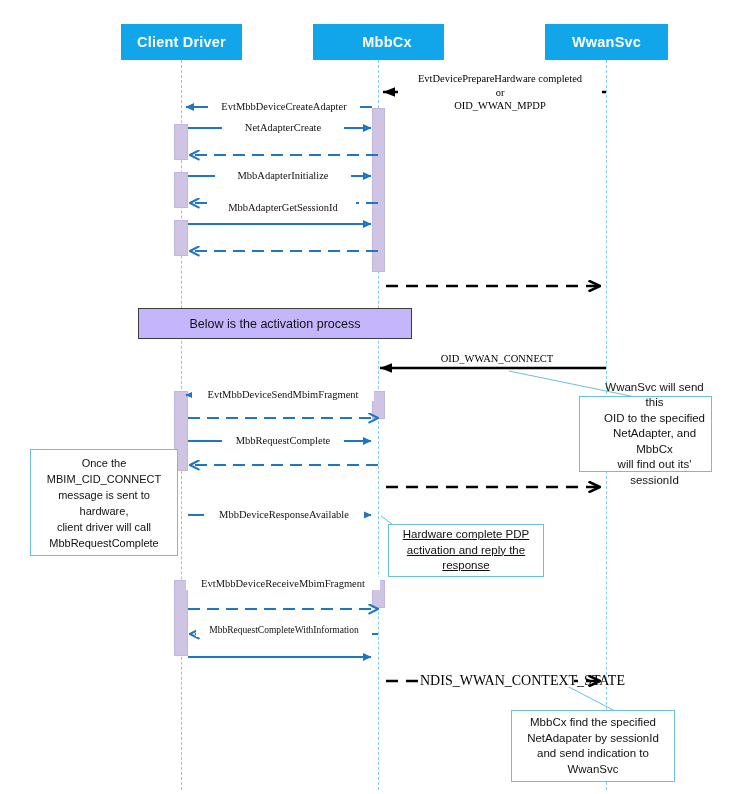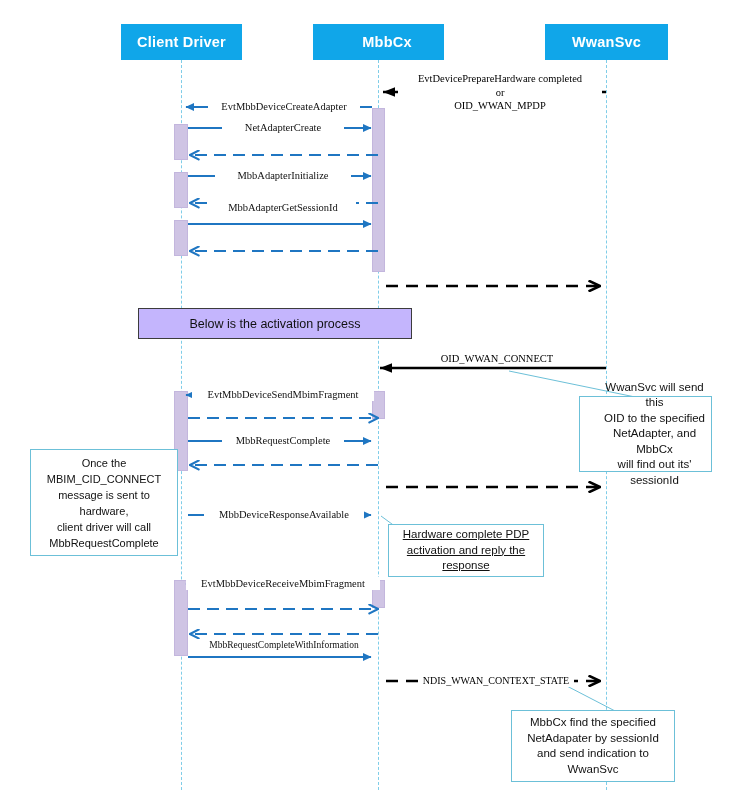--- a/index.html
+++ b/index.html
@@ -263,23 +263,23 @@
   <div class="msg-label black" style="left:425px; top:352px; width:140px;">OID_WWAN_CONNECT</div>
 
   <div class="msg-label" style="left:192px; top:388px; width:178px;text-align:center;">EvtMbbDeviceSendMbimFragment</div>
 
   <div class="msg-label" style="left:222px; top:434px; width:118px;">MbbRequestComplete</div>
 
   <div class="msg-label" style="left:204px; top:508px; width:156px;">MbbDeviceResponseAvailable</div>
 
   <div class="msg-label" style="left:186px; top:577px; width:190px;">EvtMbbDeviceReceiveMbimFragment</div>
 
-  <div class="msg-label" style="left:196px; top:639px; width:172px; font-size:9.5px;">MbbRequestCompleteWithInformation</div>
-
-  <div class="msg-label black" style="left:418px; top:674px; width:152px; font-size:10px;">NDIS_WWAN_CONTEXT_STATE</div>
+  <div class="msg-label" style="left:196px; top:624px; width:172px; font-size:9.5px;">MbbRequestCompleteWithInformation</div>
+
+  <div class="msg-label black" style="left:418px; top:674px; width:152px; font-size:14px;">NDIS_WWAN_CONTEXT_STATE</div>
 
   <div class="divider-box" style="left:138px; top:308px; width:274px; height:31px;">
     <span>Below is the activation process</span>
   </div>
 
   <div class="note" style="left:579px; top:396px; width:133px; height:76px;padding-left:24px;">
     <span>WwanSvc will send this
 OID to the specified
 NetAdapter, and MbbCx
 will find out its' sessionId</span>

